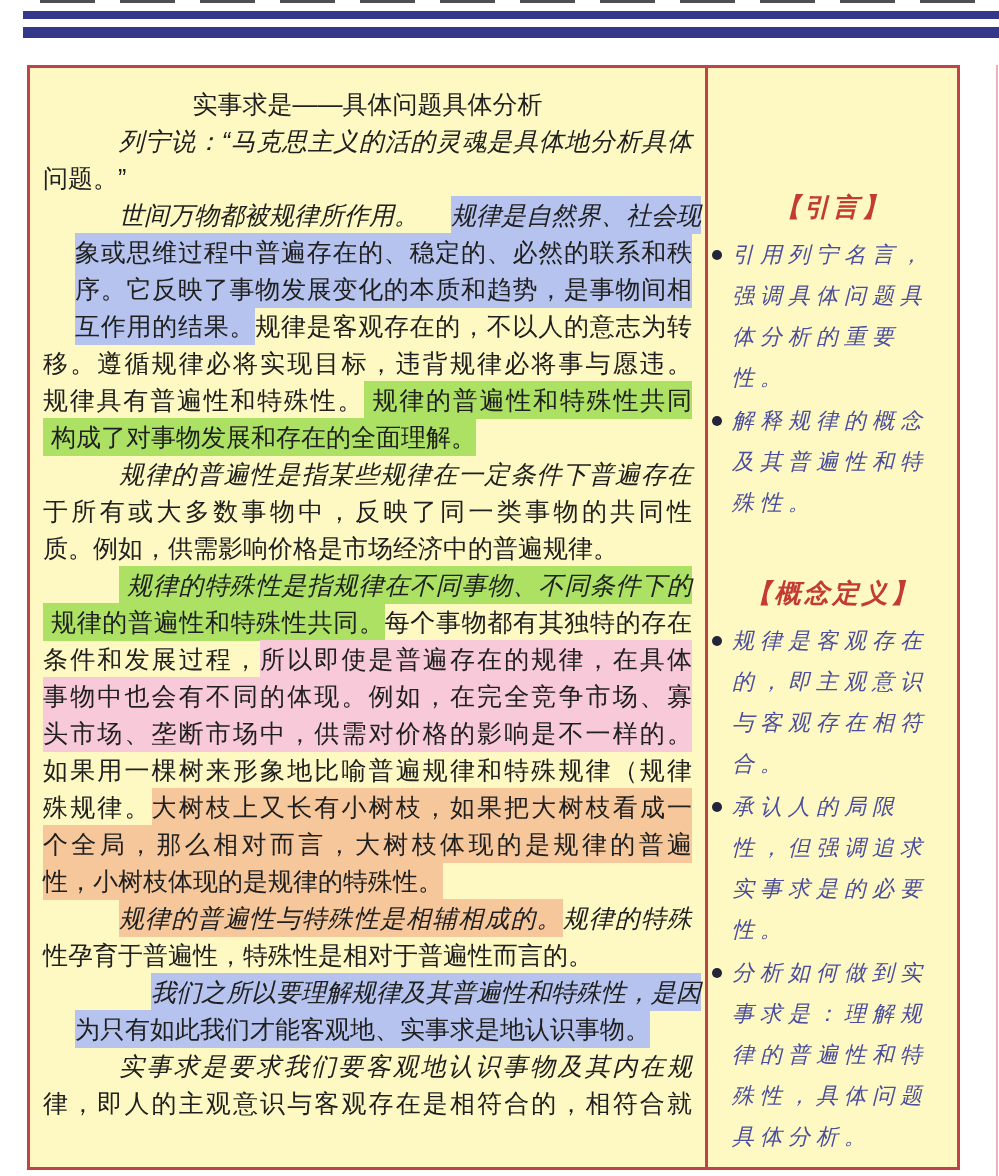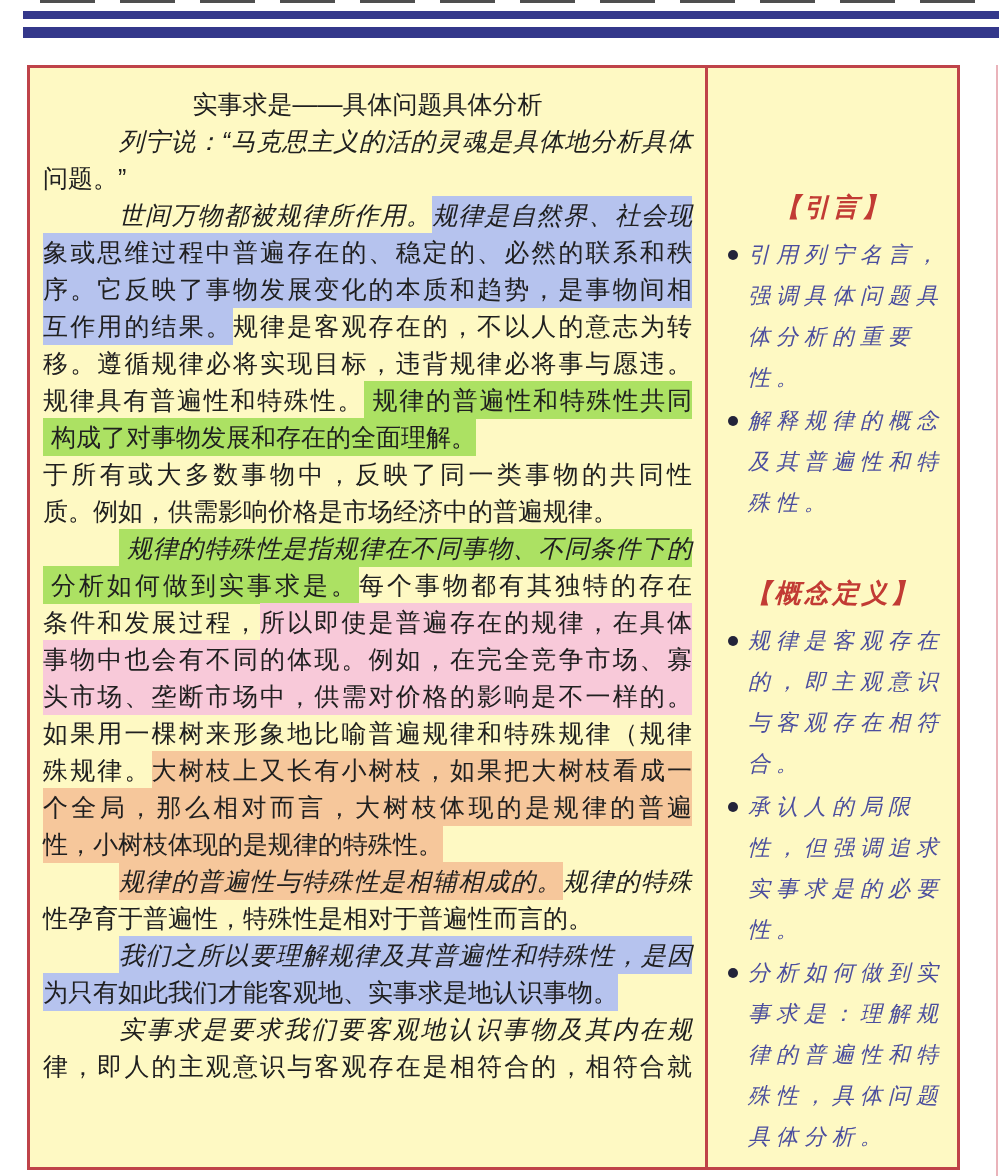--- a/index.html
+++ b/index.html
@@ -33,36 +33,36 @@
 
   
   .line{
     height:37px;line-height:37px;font-size:25px;color:var(--text-dark,#202020);
     text-align:justify;text-align-last:justify;white-space:nowrap;
   }
   .line.nofill{text-align-last:left;}
   .line.title{text-align:center;text-align-last:center;}
   .line.indent{text-indent:76px;font-style:italic;}
   .hl{padding:5px 0;}
-  .hl-blue{background:var(--hl-blue,#b6c3ee);}
+  .hl-blue{background:var(--hl-blue,#b6c3ee);margin-left:32px;}
   .hl-green{background:var(--hl-green,#ace163);padding-left:8px;}
   .hl-pink{background:var(--hl-pink,#f8c9d9);}
   .hl-orange{background:var(--hl-orange,#f6c79b);}
 
   
   .ann-section{position:absolute;left:0;right:0;}
   .ann-section:nth-of-type(1){top:122px;}
   .ann-section:nth-of-type(2){top:508px;}
   .ann-title{
     text-align:center;color:var(--ann-red,#c23b34);font-weight:bold;
     font-size:26px;letter-spacing:3px;margin-bottom:9px;
     font-family:"DejaVu Serif","Liberation Serif",serif;font-style:italic;
   }
   .ann-item{
-    display:flex;align-items:flex-start;padding:0 12px 0 18px;margin-bottom:2px;
+    display:flex;align-items:flex-start;padding:0 12px 0 2px;margin-bottom:2px;
   }
   .ann-bullet{
     flex:none;width:10px;height:10px;border-radius:50%;
     background:var(--bullet-dark,#23233a);margin:16px 10px 0 2px;
   }
   .ann-text{
     flex:1;color:var(--ann-ink,#4b4e9e);font-size:22px;line-height:41px;
     letter-spacing:6px;font-family:"DejaVu Serif","Liberation Serif",serif;
     font-style:italic;
   }
@@ -80,24 +80,25 @@
       <div class="line title"><span>实事求是——具体问题具体分析</span></div>
       <div class="line indent"><span>列宁说：“马克思主义的活的灵魂是具体地分析具体</span></div>
       <div class="line nofill"><span>问题。”</span></div>
       <div class="line indent"><span>世间万物都被规律所作用。</span><span class="hl hl-blue">规律是自然界、社会现</span></div>
       <div class="line"><span class="hl hl-blue">象或思维过程中普遍存在的、稳定的、必然的联系和秩</span></div>
       <div class="line"><span class="hl hl-blue">序。它反映了事物发展变化的本质和趋势，是事物间相</span></div>
       <div class="line"><span class="hl hl-blue">互作用的结果。</span><span>规律是客观存在的，不以人的意志为转</span></div>
       <div class="line"><span>移。遵循规律必将实现目标，违背规律必将事与愿违。</span></div>
       <div class="line"><span>规律具有普遍性和特殊性。</span><span class="hl hl-green">规律的普遍性和特殊性共同</span></div>
       <div class="line nofill"><span class="hl hl-green">构成了对事物发展和存在的全面理解。</span></div>
+      <div class="line indent"><span>规律的普遍性是指某些规律在一定条件下普遍存在</span></div>
       <div class="line"><span>于所有或大多数事物中，反映了同一类事物的共同性</span></div>
       <div class="line nofill"><span>质。例如，供需影响价格是市场经济中的普遍规律。</span></div>
       <div class="line indent"><span class="hl hl-green">规律的特殊性是指规律在不同事物、不同条件下的</span></div>
-      <div class="line"><span class="hl hl-green">分析如何做到实事求是。</span><span>每个事物都有其独特的存在</span></div>
+      <div class="line"><span class="hl hl-green">规律的普遍性和特殊性共同。</span><span>每个事物都有其独特的存在</span></div>
       <div class="line"><span>条件和发展过程，</span><span class="hl hl-pink">所以即使是普遍存在的规律，在具体</span></div>
       <div class="line"><span class="hl hl-pink">事物中也会有不同的体现。例如，在完全竞争市场、寡</span></div>
       <div class="line"><span class="hl hl-pink">头市场、垄断市场中，供需对价格的影响是不一样的。</span></div>
       <div class="line"><span>如果用一棵树来形象地比喻普遍规律和特殊规律（规律</span></div>
       <div class="line"><span>殊规律。</span><span class="hl hl-orange">大树枝上又长有小树枝，如果把大树枝看成一</span></div>
       <div class="line"><span class="hl hl-orange">个全局，那么相对而言，大树枝体现的是规律的普遍</span></div>
       <div class="line nofill"><span class="hl hl-orange">性，小树枝体现的是规律的特殊性。</span></div>
       <div class="line indent"><span class="hl hl-orange">规律的普遍性与特殊性是相辅相成的。</span><span>规律的特殊</span></div>
       <div class="line nofill"><span>性孕育于普遍性，特殊性是相对于普遍性而言的。</span></div>
       <div class="line indent"><span class="hl hl-blue">我们之所以要理解规律及其普遍性和特殊性，是因</span></div>

